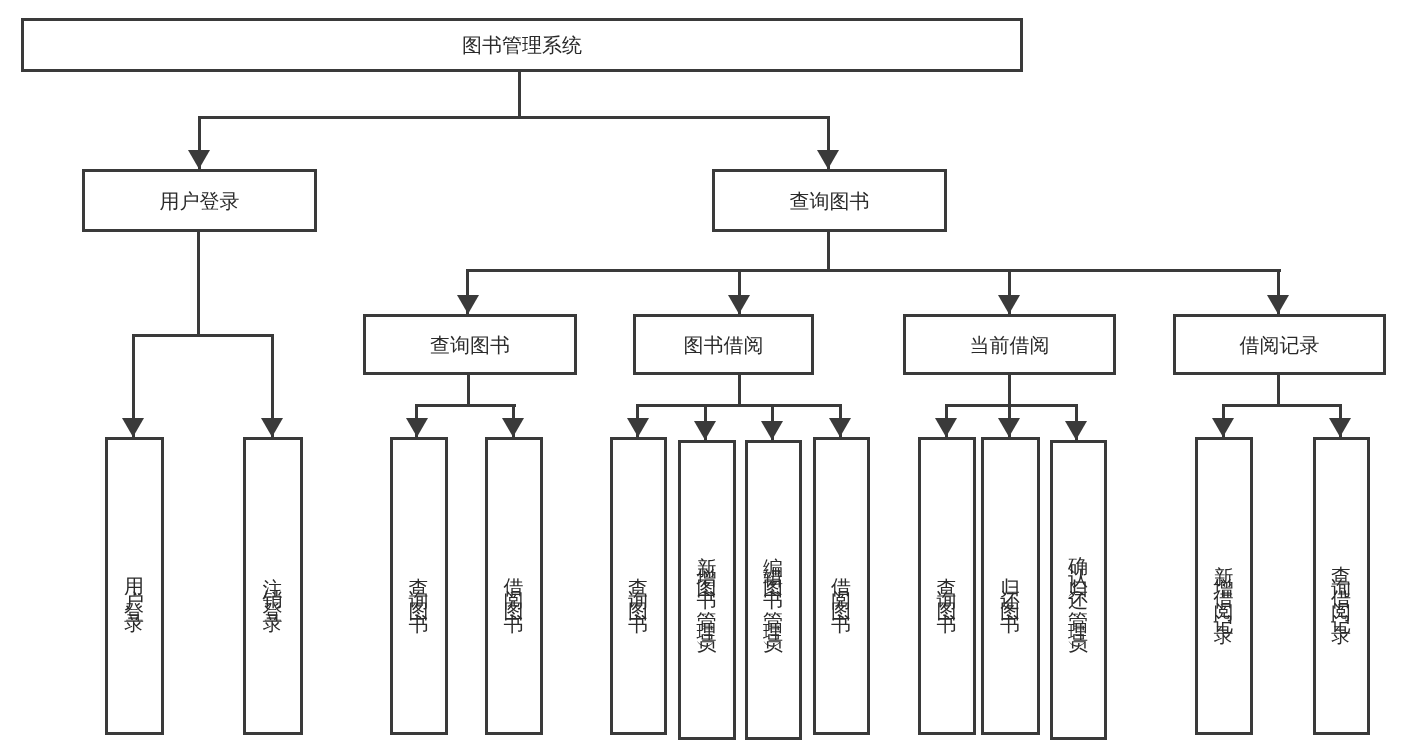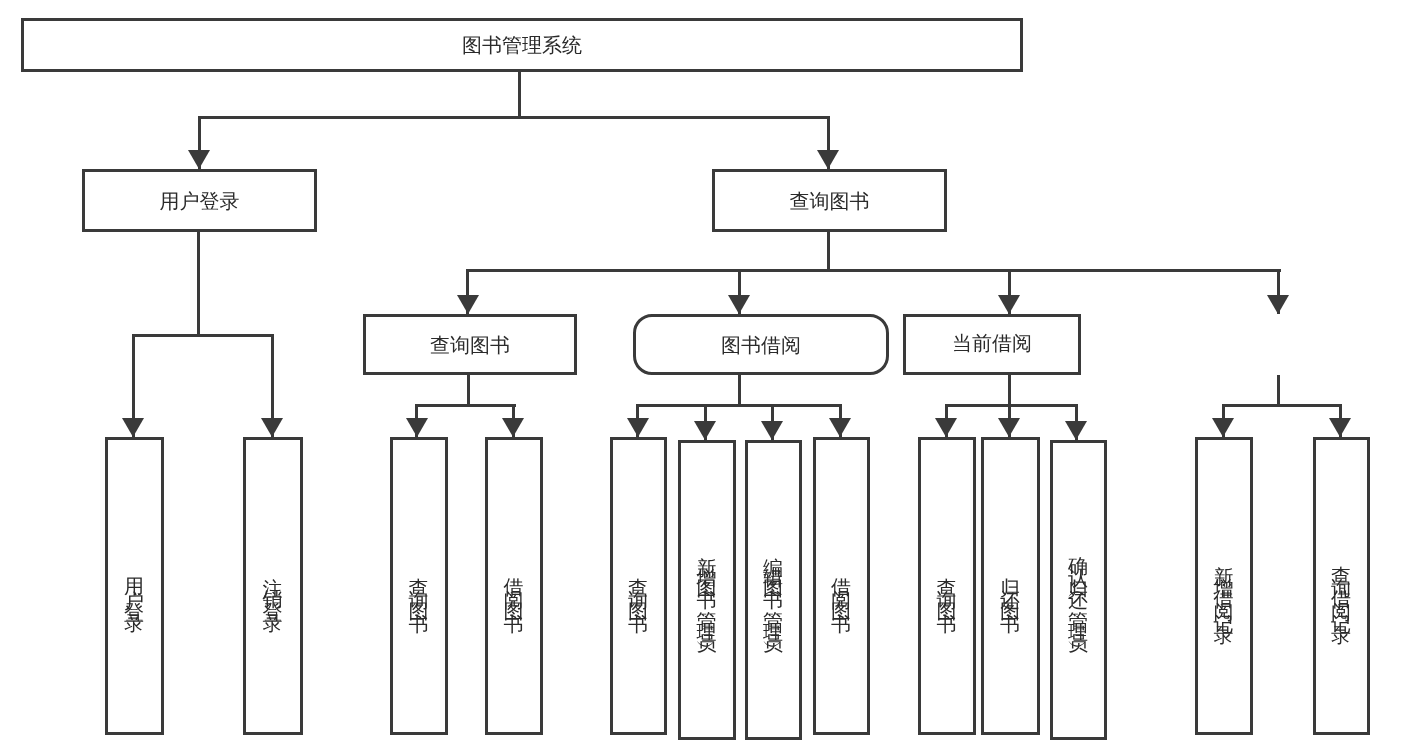--- a/index.html
+++ b/index.html
@@ -56,22 +56,23 @@
 <body>
 
 <div class="canvas">
 
   <div class="node" style="left:21px;top:18px;width:1002px;height:54px;">图书管理系统</div>
 
   <div class="node" style="left:82px;top:169px;width:235px;height:63px;">用户登录</div>
   <div class="node" style="left:712px;top:169px;width:235px;height:63px;">查询图书</div>
 
   <div class="node" style="left:363px;top:314px;width:214px;height:61px;">查询图书</div>
-  <div class="node" style="left:633px;top:314px;width:256px;height:61px;border-radius:19px;">图书借阅</div>
-  <div class="node" style="left:903px;top:314px;width:178px;height:61px;font-family:Liberation Mono, monospace;">当前借阅</div>
+  <div class="node" style="left:633px;top:314px;width:181px;height:61px;">图书借阅</div>
+  <div class="node" style="left:903px;top:314px;width:213px;height:61px;">当前借阅</div>
+  <div class="node" style="left:1173px;top:314px;width:213px;height:61px;">借阅记录</div>
 
   <div class="node vnode" style="left:105px;top:437px;width:59px;height:298px;">用户登录</div>
   <div class="node vnode" style="left:243px;top:437px;width:60px;height:298px;">注销登录</div>
 
   <div class="node vnode" style="left:390px;top:437px;width:58px;height:298px;">查询图书</div>
   <div class="node vnode" style="left:485px;top:437px;width:58px;height:298px;">借阅图书</div>
 
   <div class="node vnode" style="left:610px;top:437px;width:57px;height:298px;">查询图书</div>
   <div class="node vnode dense" style="left:678px;top:440px;width:58px;height:300px;">新增图书（管理员）</div>
   <div class="node vnode dense" style="left:745px;top:440px;width:57px;height:300px;">编辑图书（管理员）</div>

